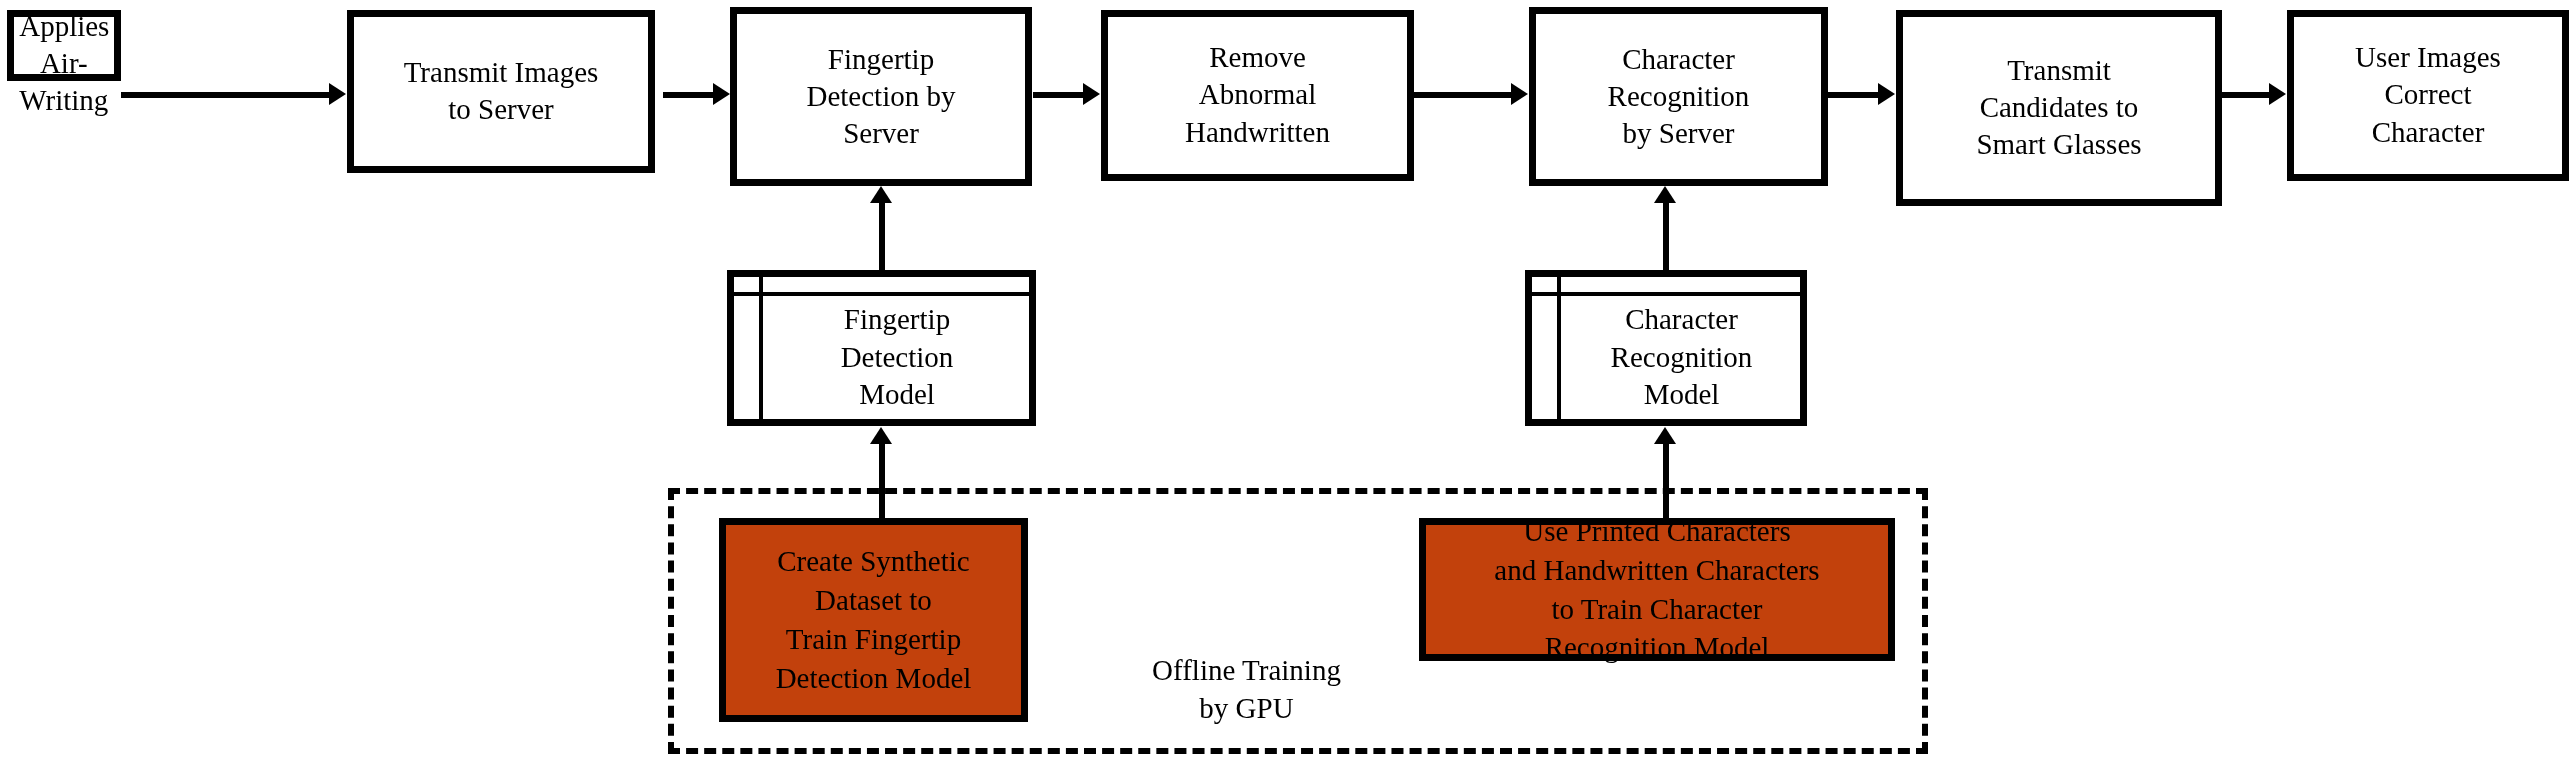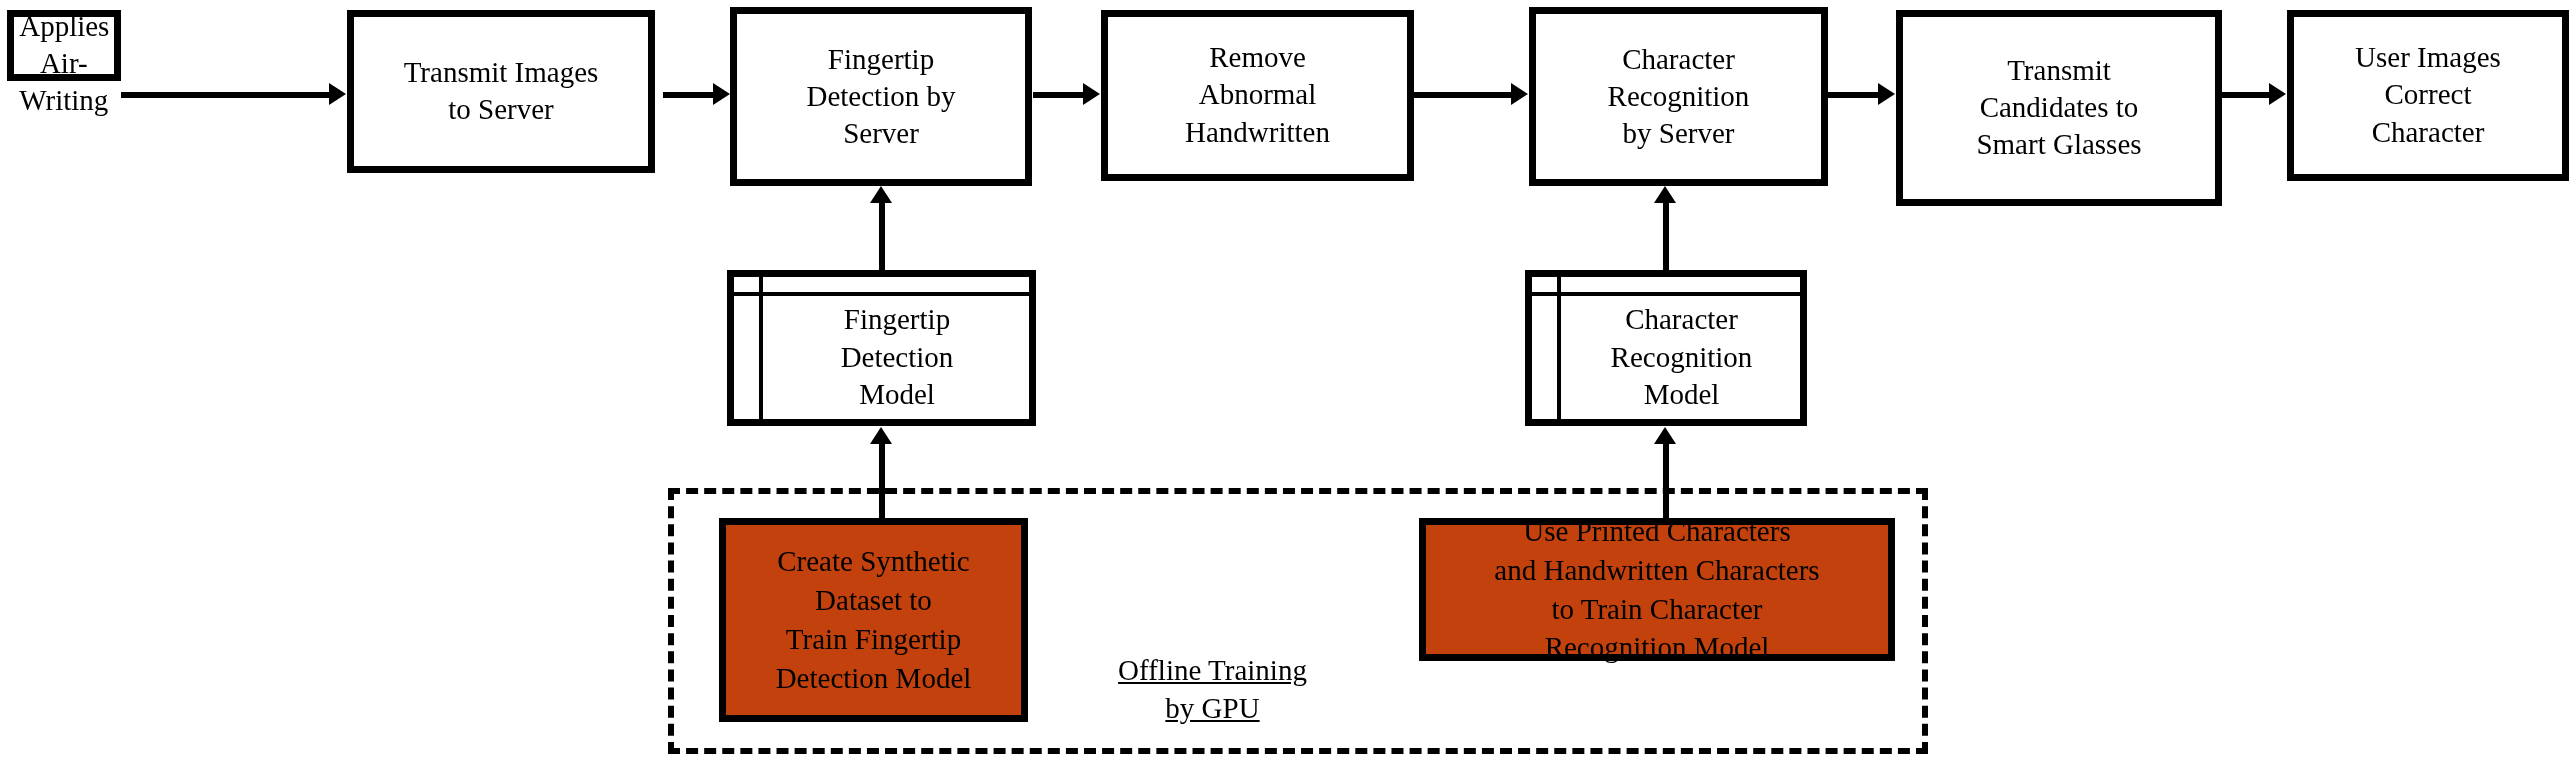--- a/index.html
+++ b/index.html
@@ -270,17 +270,17 @@
 Detection Model</span>
   </div>
 
   <div class="train-box" style="left:1419px; top:518px; width:476px; height:143px;">
     <span class="label">Use Printed Characters
 and Handwritten Characters
 to Train Character
 Recognition Model</span>
   </div>
 
-  <div class="group-caption" style="left:1053px; top:652px; width:319px;text-decoration:underline;">Offline Training
+  <div class="group-caption" style="left:1087px; top:652px; width:319px;">Offline Training
 by GPU</div>
 
 </div>
 
 
 </body></html>

